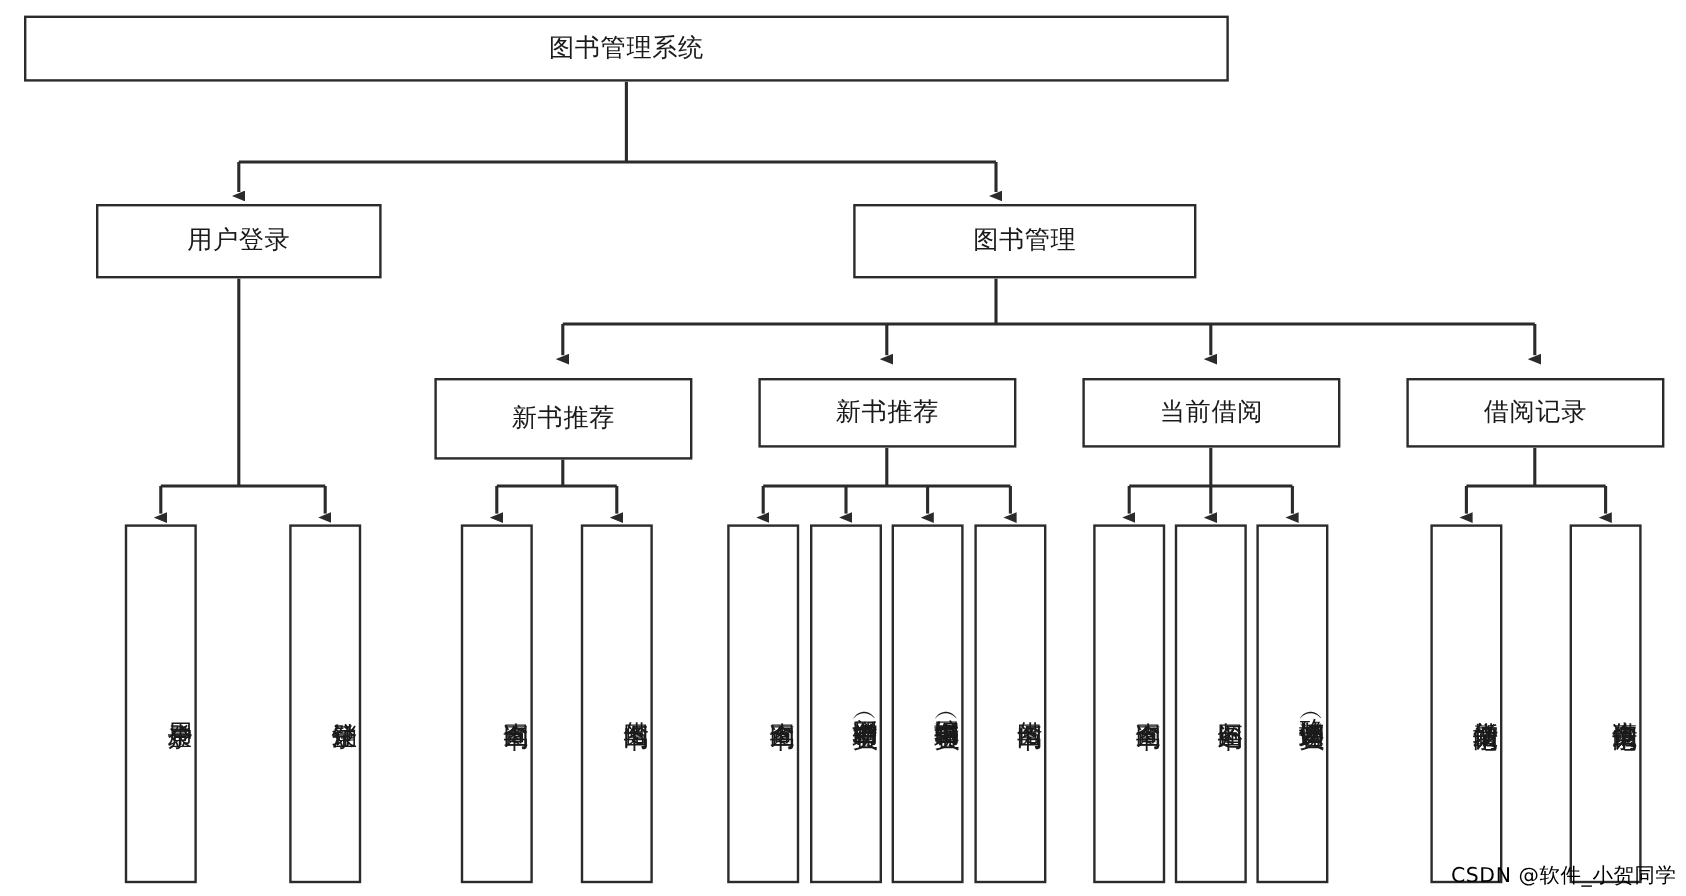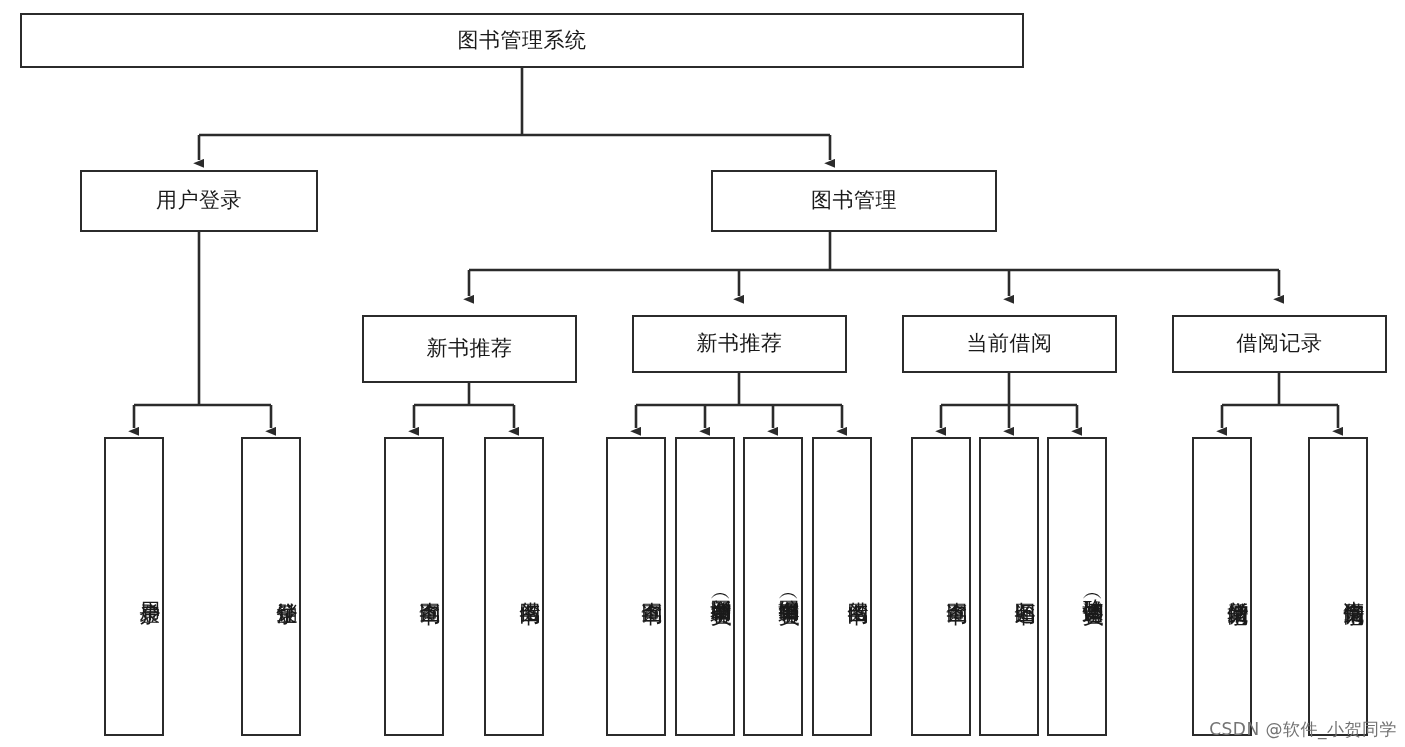--- a/index.html
+++ b/index.html
@@ -56,21 +56,21 @@
   }
   .node.vertical .label {
     writing-mode: vertical-rl;
     text-orientation: upright;
   }
   .watermark {
     position: absolute;
     right: 8px;
     bottom: 6px;
     font-size: 17px;
-    color: #737373;
+    color: #000000;
     letter-spacing: 0.5px;
     white-space: nowrap;
     user-select: none;
   }
 </style>
 </head>
 <body>
 
 <div id="canvas">
 

